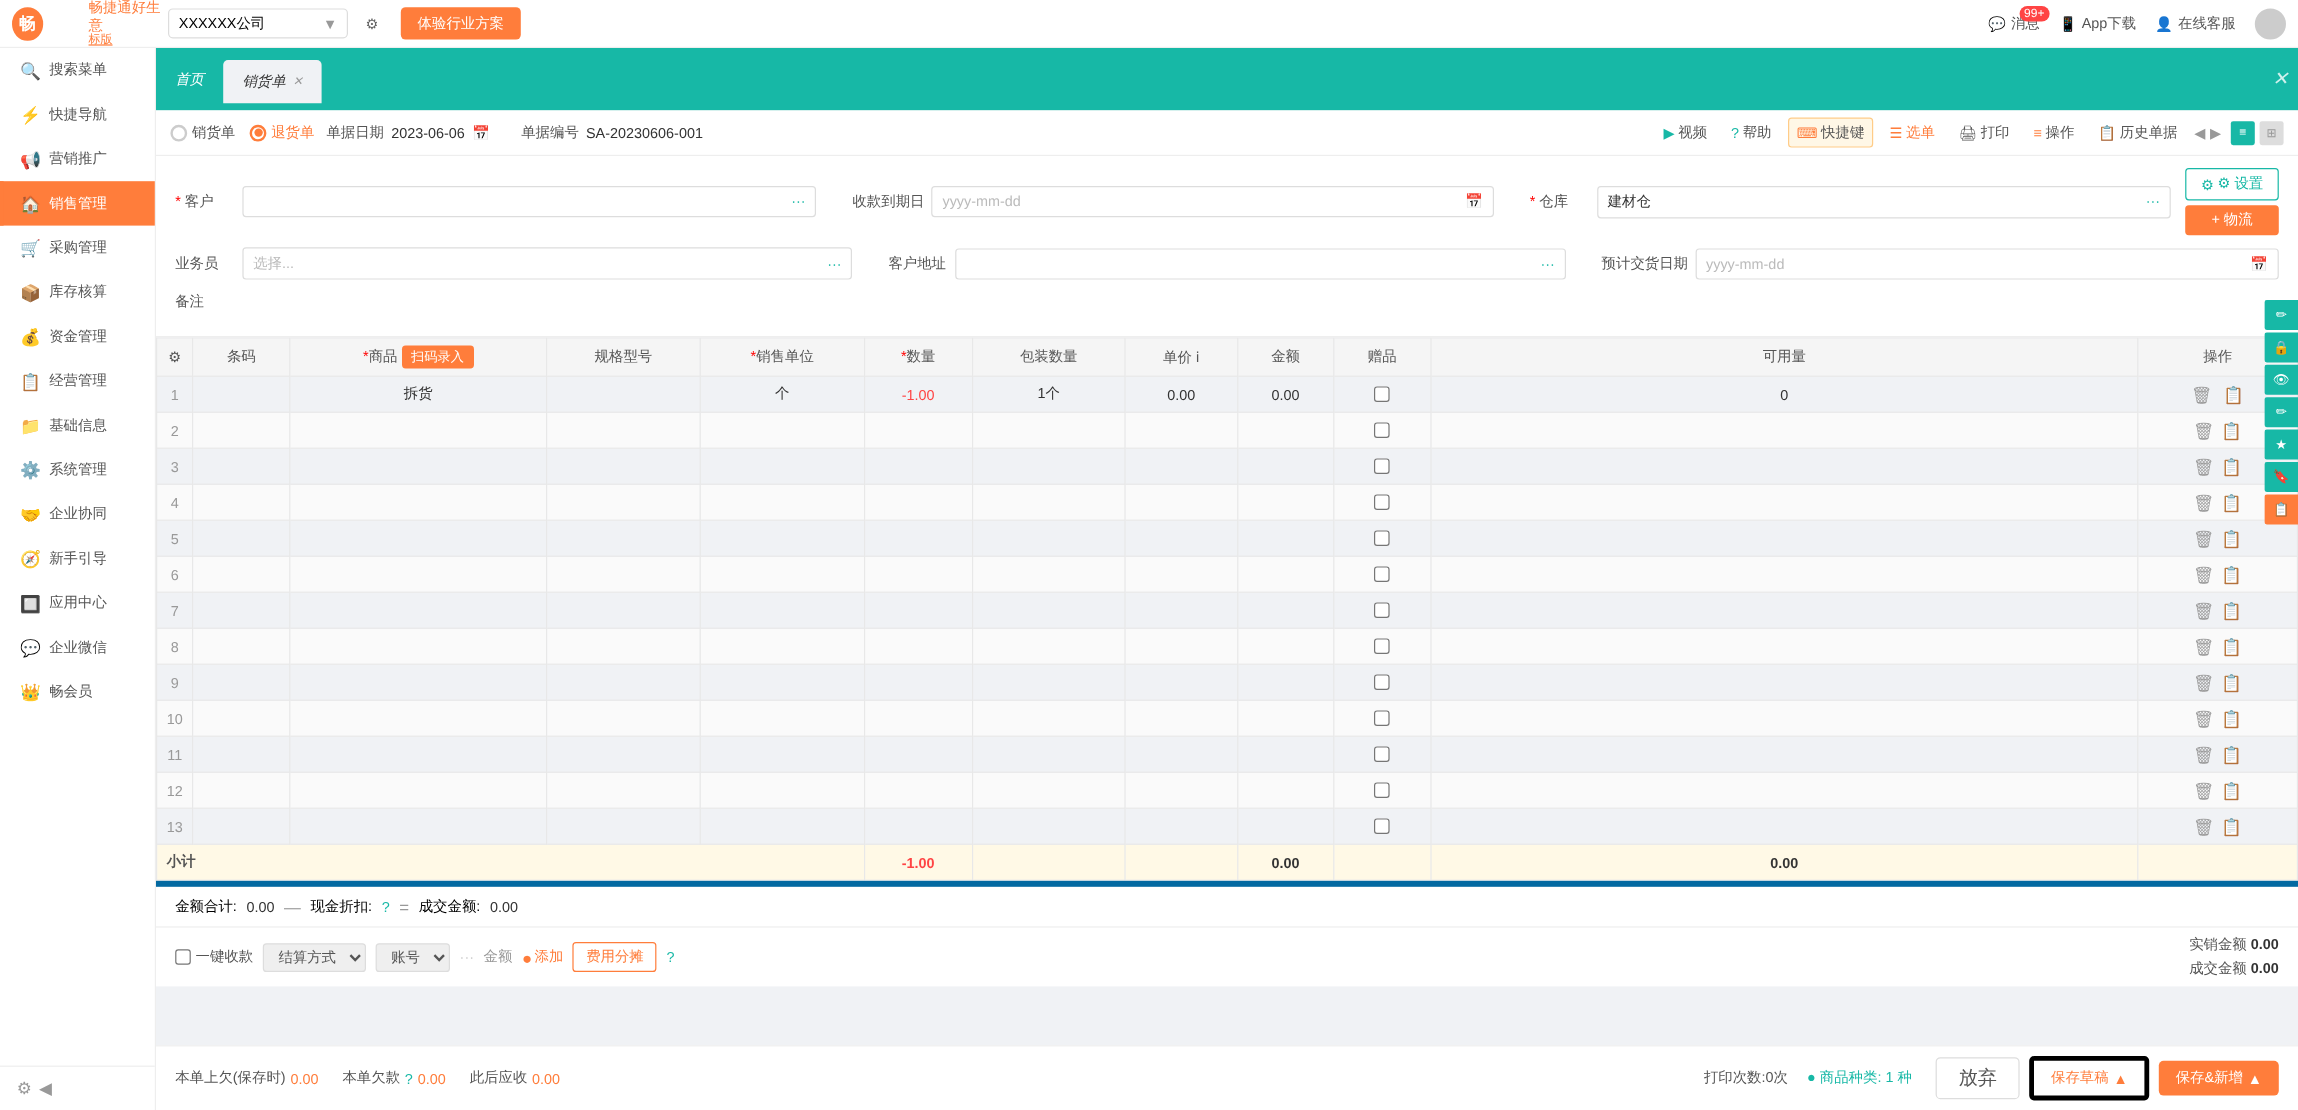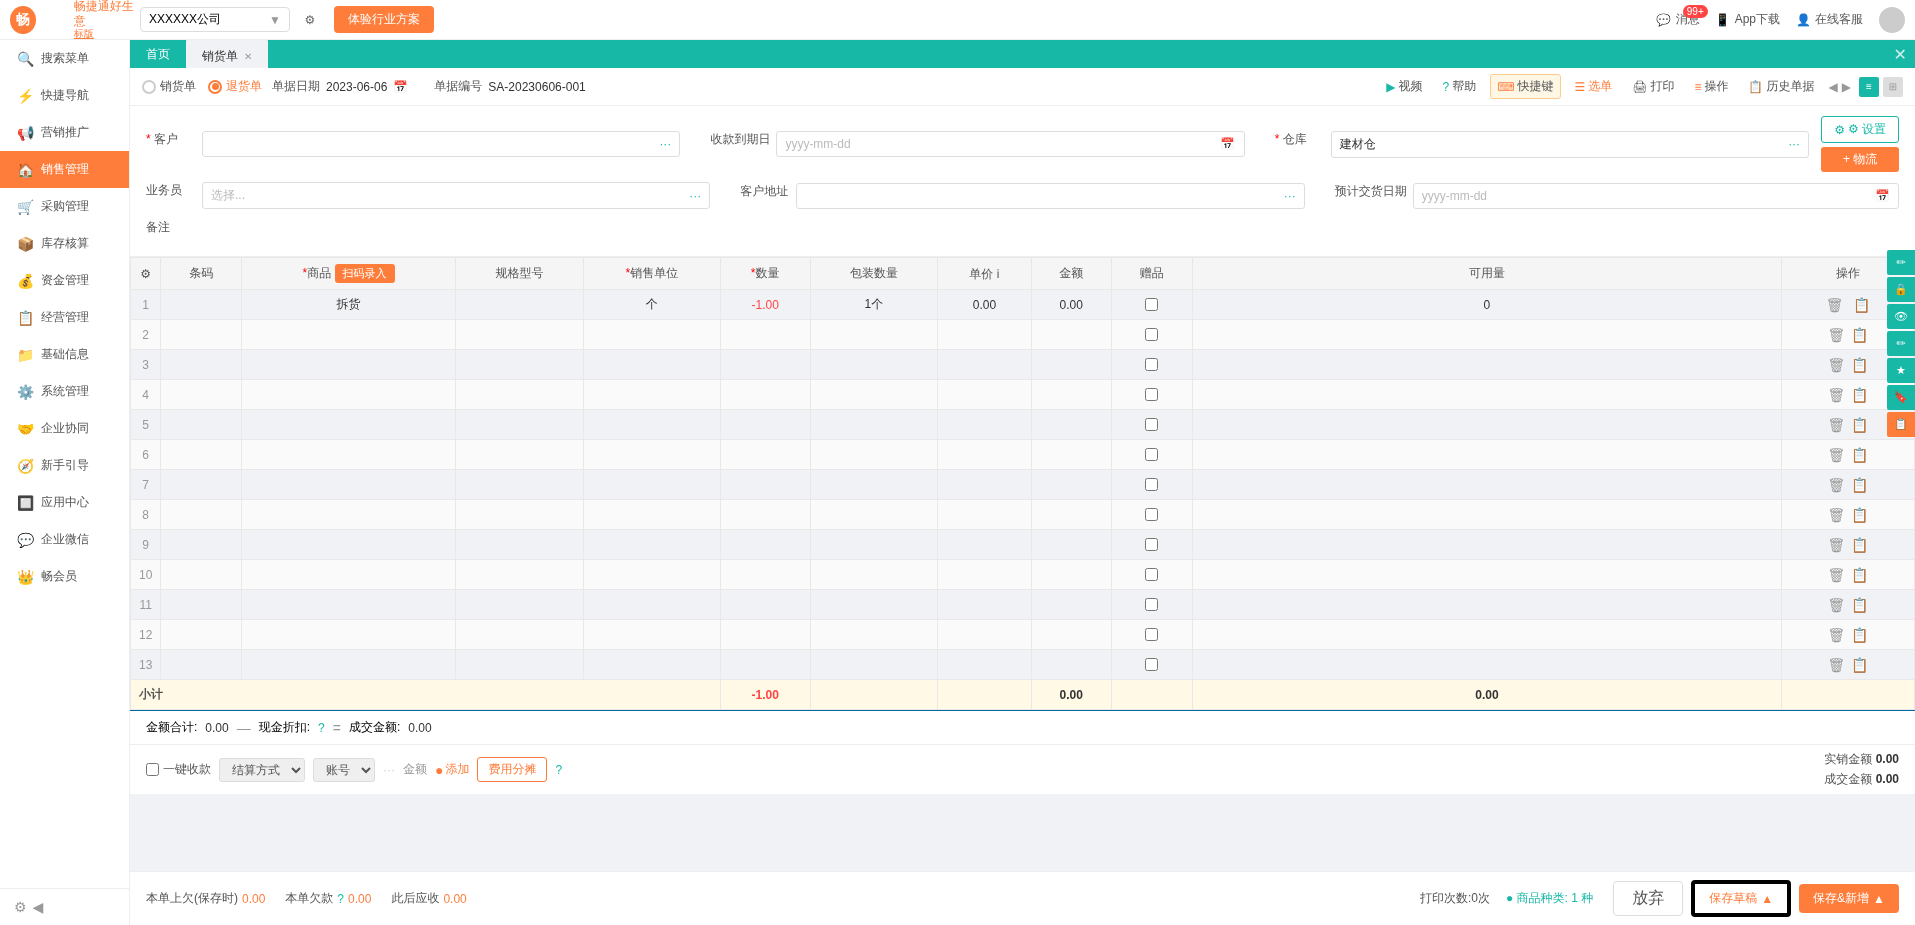--- a/index.html
+++ b/index.html
@@ -27,21 +27,21 @@
     .sidebar-item.active { background: #ff7d3b; color: white; border-left-color: #ff7d3b; border-radius: 0; }
     .sidebar-item .s-icon { font-size: 14px; width: 16px; text-align: center; }
     .sidebar-item .s-label { font-size: 12px; }
     .sidebar-footer { margin-top: auto; display: flex; align-items: center; gap: 6px; padding: 10px 14px; border-top: 1px solid #eee; }
     .sidebar-footer .sf-icon { font-size: 14px; color: #999; cursor: pointer; }
 
     
     .content-area { flex: 1; display: flex; flex-direction: column; overflow: hidden; background: #f0f2f5; }
 
     
-    .tab-bar { background: #17b8a6; display: flex; align-items: center; height: 28px; flex-shrink: 0; }
+    .tab-bar { background: #17b8a6; display: flex; align-items: center; height: 52px; flex-shrink: 0; font-style: italic; }
     .tab-item { padding: 0 16px; height: 36px; display: flex; align-items: center; cursor: pointer; color: rgba(255,255,255,0.8); font-size: 12px; gap: 6px; }
     .tab-item.active { background: #f0f2f5; color: #333; border-radius: 4px 4px 0 0; margin-top: 4px; }
     .tab-item.home { color: white; }
     .tab-close { font-size: 10px; color: #999; cursor: pointer; }
 
     
     .form-toolbar { display: flex; align-items: center; padding: 6px 12px; background: #fff; border-bottom: 1px solid #eee; flex-shrink: 0; gap: 10px; }
     .radio-group { display: flex; align-items: center; gap: 12px; }
     .radio-item { display: flex; align-items: center; gap: 4px; cursor: pointer; color: #555; }
     .radio-item.active { color: #ff7d3b; }
@@ -52,21 +52,21 @@
     .cal-icon { color: #17b8a6; cursor: pointer; }
     .toolbar-right { margin-left: auto; display: flex; align-items: center; gap: 8px; }
     .toolbar-btn { display: flex; align-items: center; gap: 3px; cursor: pointer; color: #555; font-size: 12px; padding: 3px 6px; }
     .layout-icons { display: flex; gap: 4px; }
     .layout-icon { width: 20px; height: 20px; background: #17b8a6; display: flex; align-items: center; justify-content: center; color: white; cursor: pointer; border-radius: 2px; font-size: 10px; }
     .layout-icon.inactive { background: #ddd; color: #999; }
 
     
     .form-fields { padding: 10px 16px; background: #fff; border-bottom: 1px solid #eee; }
     .form-row { display: flex; align-items: center; margin-bottom: 10px; gap: 0; }
-    .form-cell { display: flex; align-items: flex-start; gap: 6px; flex: 1; }
+    .form-cell { display: flex; align-items: center; gap: 6px; flex: 1; }
     .field-label { color: #555; white-space: nowrap; min-width: 50px; }
     .field-label.required::before { content: '* '; color: red; }
     .field-input { border: 1px solid #ddd; border-radius: 3px; padding: 4px 8px; flex: 1; color: #333; display: flex; align-items: center; justify-content: space-between; min-height: 26px; }
     .field-input .dots { color: #17b8a6; }
     .field-input.placeholder { color: #bbb; }
 
     
     .side-actions { position: fixed; right: 0; top: 250px; display: flex; flex-direction: column; gap: 2px; z-index: 100; }
     .side-action-btn { width: 28px; background: #17b8a6; color: white; border: none; cursor: pointer; padding: 6px 4px; display: flex; align-items: center; justify-content: center; font-size: 11px; border-radius: 2px 0 0 2px; }
     .side-action-btn.orange { background: #ff7d3b; }
@@ -79,21 +79,21 @@
     tr:nth-child(even) { background: #fafafa; }
     .row-num { color: #999; text-align: center; width: 30px; }
     .scan-btn { background: #ff7d3b; color: white; border: none; border-radius: 3px; padding: 2px 8px; cursor: pointer; font-size: 11px; }
     .red-val { color: #ff4444; }
     .subtotal-row td { background: #fff9e6; font-weight: bold; }
     .icon-btn { background: none; border: none; cursor: pointer; color: #999; font-size: 14px; padding: 0 3px; }
     .checkbox-cell { display: flex; align-items: center; justify-content: center; }
     input[type=checkbox] { width: 13px; height: 13px; cursor: pointer; }
 
     
-    .bottom-summary { padding: 8px 16px; background: #fff; border-top: 1px solid #0369a1; display: flex; align-items: center; gap: 8px; flex-shrink: 0; }
+    .bottom-summary { padding: 8px 16px; background: #fff; border-top: 5px solid #0369a1; display: flex; align-items: center; gap: 8px; flex-shrink: 0; }
     .minus-sign { color: #999; font-size: 14px; }
     .equals-sign { color: #999; font-size: 14px; }
 
     
     .payment-row { padding: 6px 16px; background: #fff; border-top: 1px solid #eee; display: flex; align-items: center; gap: 8px; flex-shrink: 0; }
     .payment-checkbox { display: flex; align-items: center; gap: 4px; color: #555; }
     .payment-select { border: 1px solid #ddd; border-radius: 3px; padding: 3px 8px; color: #555; min-width: 80px; }
     .add-btn { background: none; border: none; color: #ff7d3b; cursor: pointer; display: flex; align-items: center; gap: 2px; font-size: 12px; }
     .expense-btn { border: 1px solid #ff7d3b; color: #ff7d3b; background: white; border-radius: 3px; padding: 3px 10px; cursor: pointer; font-size: 12px; }
     .amount-right { margin-left: auto; display: flex; flex-direction: column; align-items: flex-end; gap: 3px; font-size: 12px; color: #555; }

